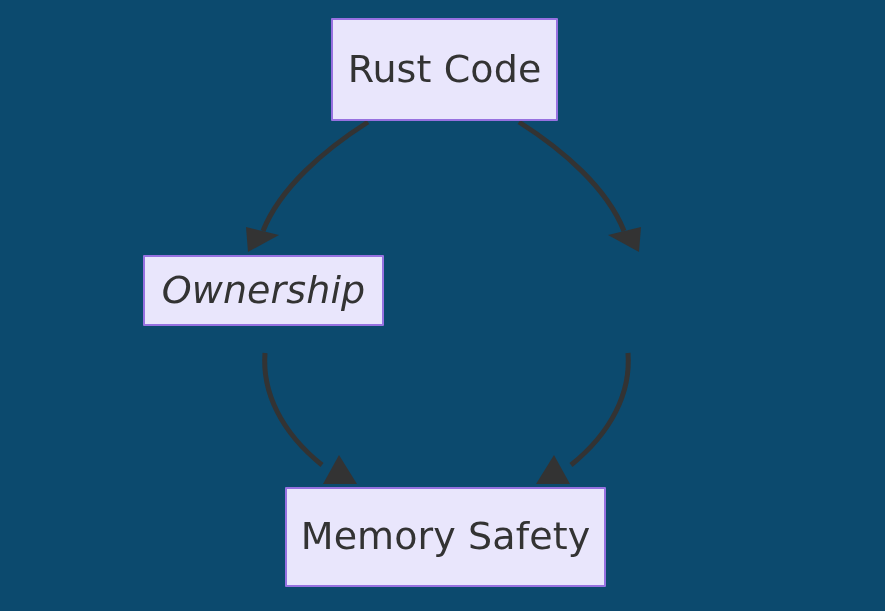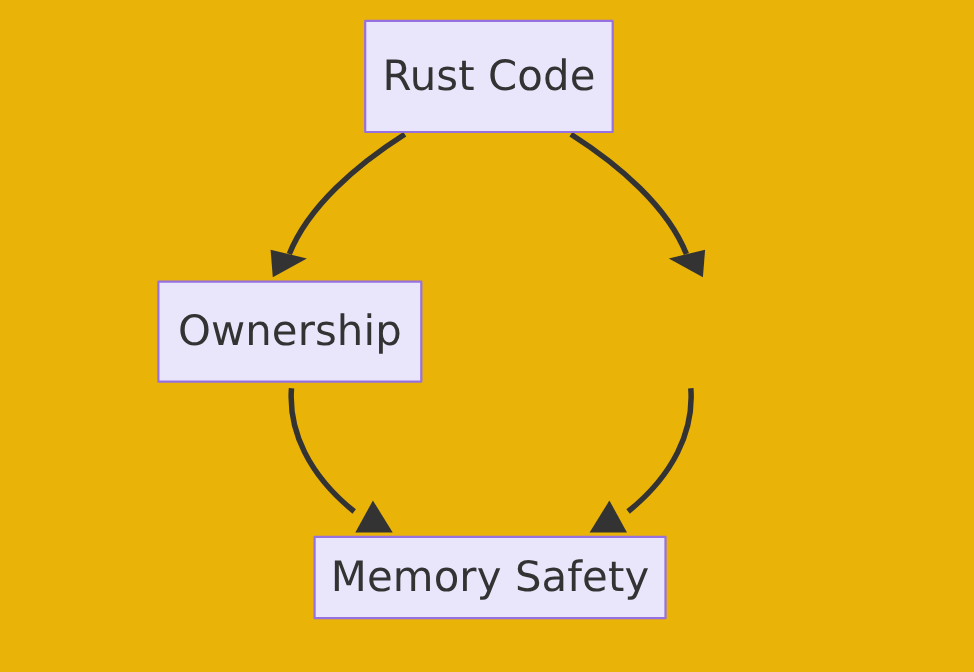--- a/index.html
+++ b/index.html
@@ -10,21 +10,21 @@
     width: 885px;
     height: 611px;
     background: #ffffff;
     font-family: "DejaVu Sans", sans-serif;
     overflow: hidden;
   }
   #diagram-root {
     position: relative;
     width: 885px;
     height: 611px;
-    background: #eab308;
+    background: #0c4a6e;
   }
   #edge-layer {
     position: absolute;
     left: 0;
     top: 0;
     width: 885px;
     height: 611px;
   }
   .node {
     position: absolute;
@@ -40,23 +40,23 @@
   .node-label {
     color: #333333;
     font-family: "DejaVu Sans", sans-serif;
     font-size: 38px;
     font-weight: 400;
     line-height: 1.1;
     letter-spacing: 0.1px;
     white-space: nowrap;
   }
   #node-rust-code   { left: 331px; top: 18px;  width: 227px; height: 103px; }
-  #node-ownership   { left: 143px; top: 255px; width: 241px; height: 93px;  }
+  #node-ownership   { left: 143px; top: 255px; width: 241px; height: 71px; font-style: italic;  }
   #node-borrowing   { left: 511px; top: 255px; width: 229px; height: 97px;  }
-  #node-memory-safety { left: 285px; top: 487px; width: 321px; height: 76px; }
+  #node-memory-safety { left: 285px; top: 487px; width: 321px; height: 100px; }
   .edge-path {
     fill: none;
     stroke: #333333;
     stroke-width: 5;
     stroke-linecap: butt;
     stroke-linejoin: round;
   }
   .arrow-head {
     fill: #333333;
     stroke: none;

